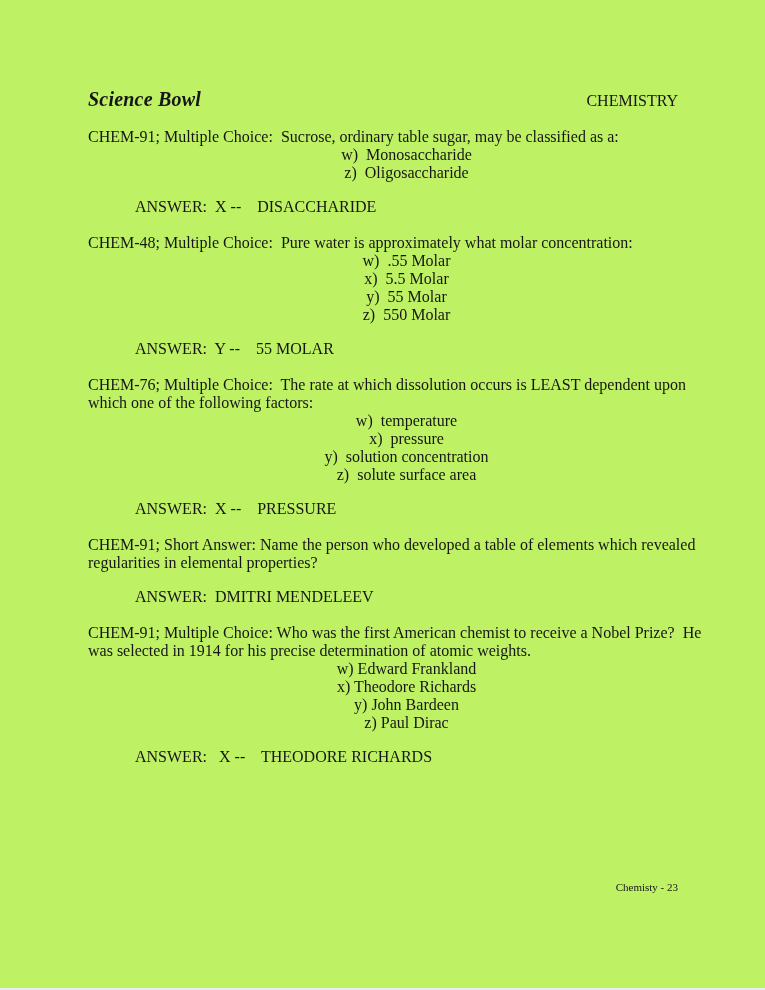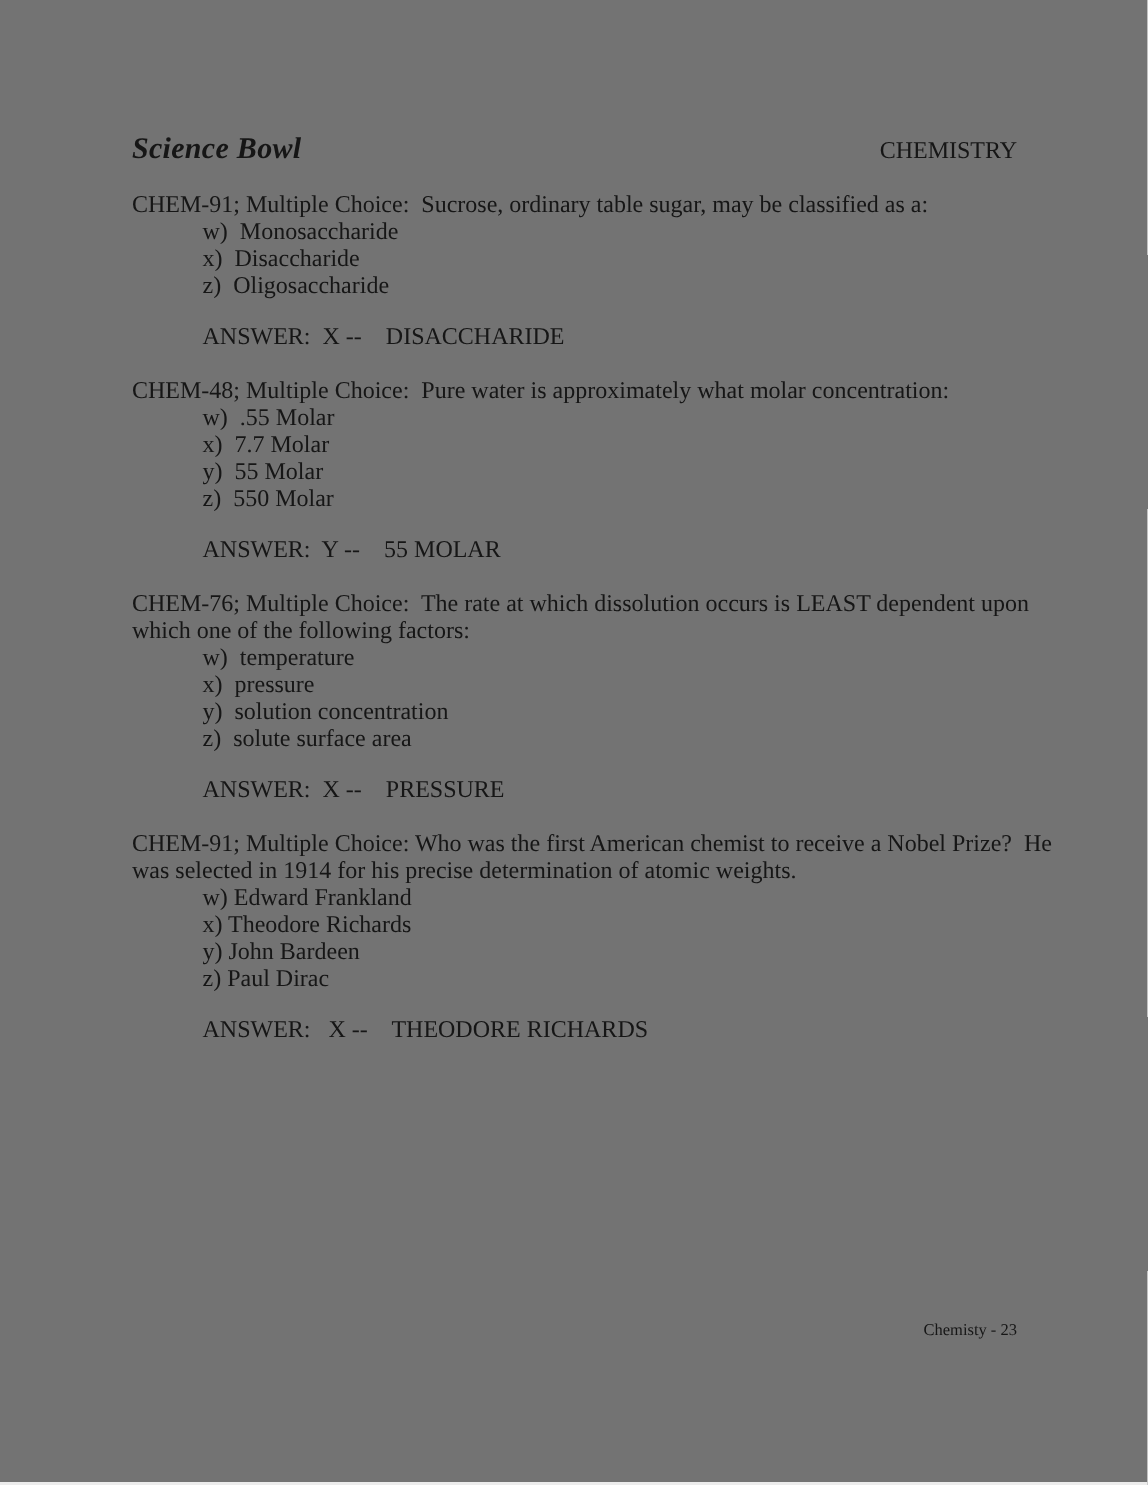--- a/index.html
+++ b/index.html
@@ -13,21 +13,21 @@
     position: relative;
     overflow: hidden;
     font-family: "Liberation Serif", "DejaVu Serif", serif;
     color: #161616;
   }
   .page {
     position: absolute;
     inset: 0;
     padding: 87px 87px 0 88px;
     box-sizing: border-box;
-    background: #737373;
+    background: #bef264;
   }
   .header {
     display: flex;
     justify-content: space-between;
     align-items: baseline;
     margin-bottom: 15px;
   }
   .title {
     font-size: 20px;
     line-height: 24px;
@@ -45,20 +45,21 @@
   }
   .stem-line,
   .option,
   .answer {
     font-size: 16px;
     line-height: 18px;
     white-space: pre;
   }
   .options {
     margin-left: 47px;
+    text-align: center;
   }
   .answer {
     margin-left: 47px;
     margin-top: 16px;
   }
   .footer {
     position: absolute;
     top: 878px;
     right: 87px;
     font-size: 11px;
@@ -81,53 +82,60 @@
     <span class="title">Science Bowl</span>
     <span class="subject">CHEMISTRY</span>
   </div>
   <div id="questions">
   <div class="question">
     <div class="stem">
           <div class="stem-line">CHEM-91; Multiple Choice:  Sucrose, ordinary table sugar, may be classified as a:</div>
         </div>
     <div class="options">
           <div class="option">w)  Monosaccharide</div>
-          <div class="option">x)  Disaccharide</div>
           <div class="option">z)  Oligosaccharide</div>
         </div>
     <div class="answer">ANSWER:  X --    DISACCHARIDE</div>
   </div>
 
   <div class="question">
     <div class="stem">
           <div class="stem-line">CHEM-48; Multiple Choice:  Pure water is approximately what molar concentration:</div>
         </div>
     <div class="options">
           <div class="option">w)  .55 Molar</div>
-          <div class="option">x)  7.7 Molar</div>
+          <div class="option">x)  5.5 Molar</div>
           <div class="option">y)  55 Molar</div>
           <div class="option">z)  550 Molar</div>
         </div>
     <div class="answer">ANSWER:  Y --    55 MOLAR</div>
   </div>
 
   <div class="question">
     <div class="stem">
           <div class="stem-line">CHEM-76; Multiple Choice:  The rate at which dissolution occurs is LEAST dependent upon</div>
           <div class="stem-line">which one of the following factors:</div>
         </div>
     <div class="options">
           <div class="option">w)  temperature</div>
           <div class="option">x)  pressure</div>
           <div class="option">y)  solution concentration</div>
           <div class="option">z)  solute surface area</div>
         </div>
     <div class="answer">ANSWER:  X --    PRESSURE</div>
   </div>
 
+  <div class="question">
+    <div class="stem">
+          <div class="stem-line">CHEM-91; Short Answer: Name the person who developed a table of elements which revealed</div>
+          <div class="stem-line">regularities in elemental properties?</div>
+        </div>
+    <div class="options"></div>
+    <div class="answer">ANSWER:  DMITRI MENDELEEV</div>
+  </div>
 
   <div class="question">
     <div class="stem">
           <div class="stem-line">CHEM-91; Multiple Choice: Who was the first American chemist to receive a Nobel Prize?  He</div>
           <div class="stem-line">was selected in 1914 for his precise determination of atomic weights.</div>
         </div>
     <div class="options">
           <div class="option">w) Edward Frankland</div>
           <div class="option">x) Theodore Richards</div>
           <div class="option">y) John Bardeen</div>

